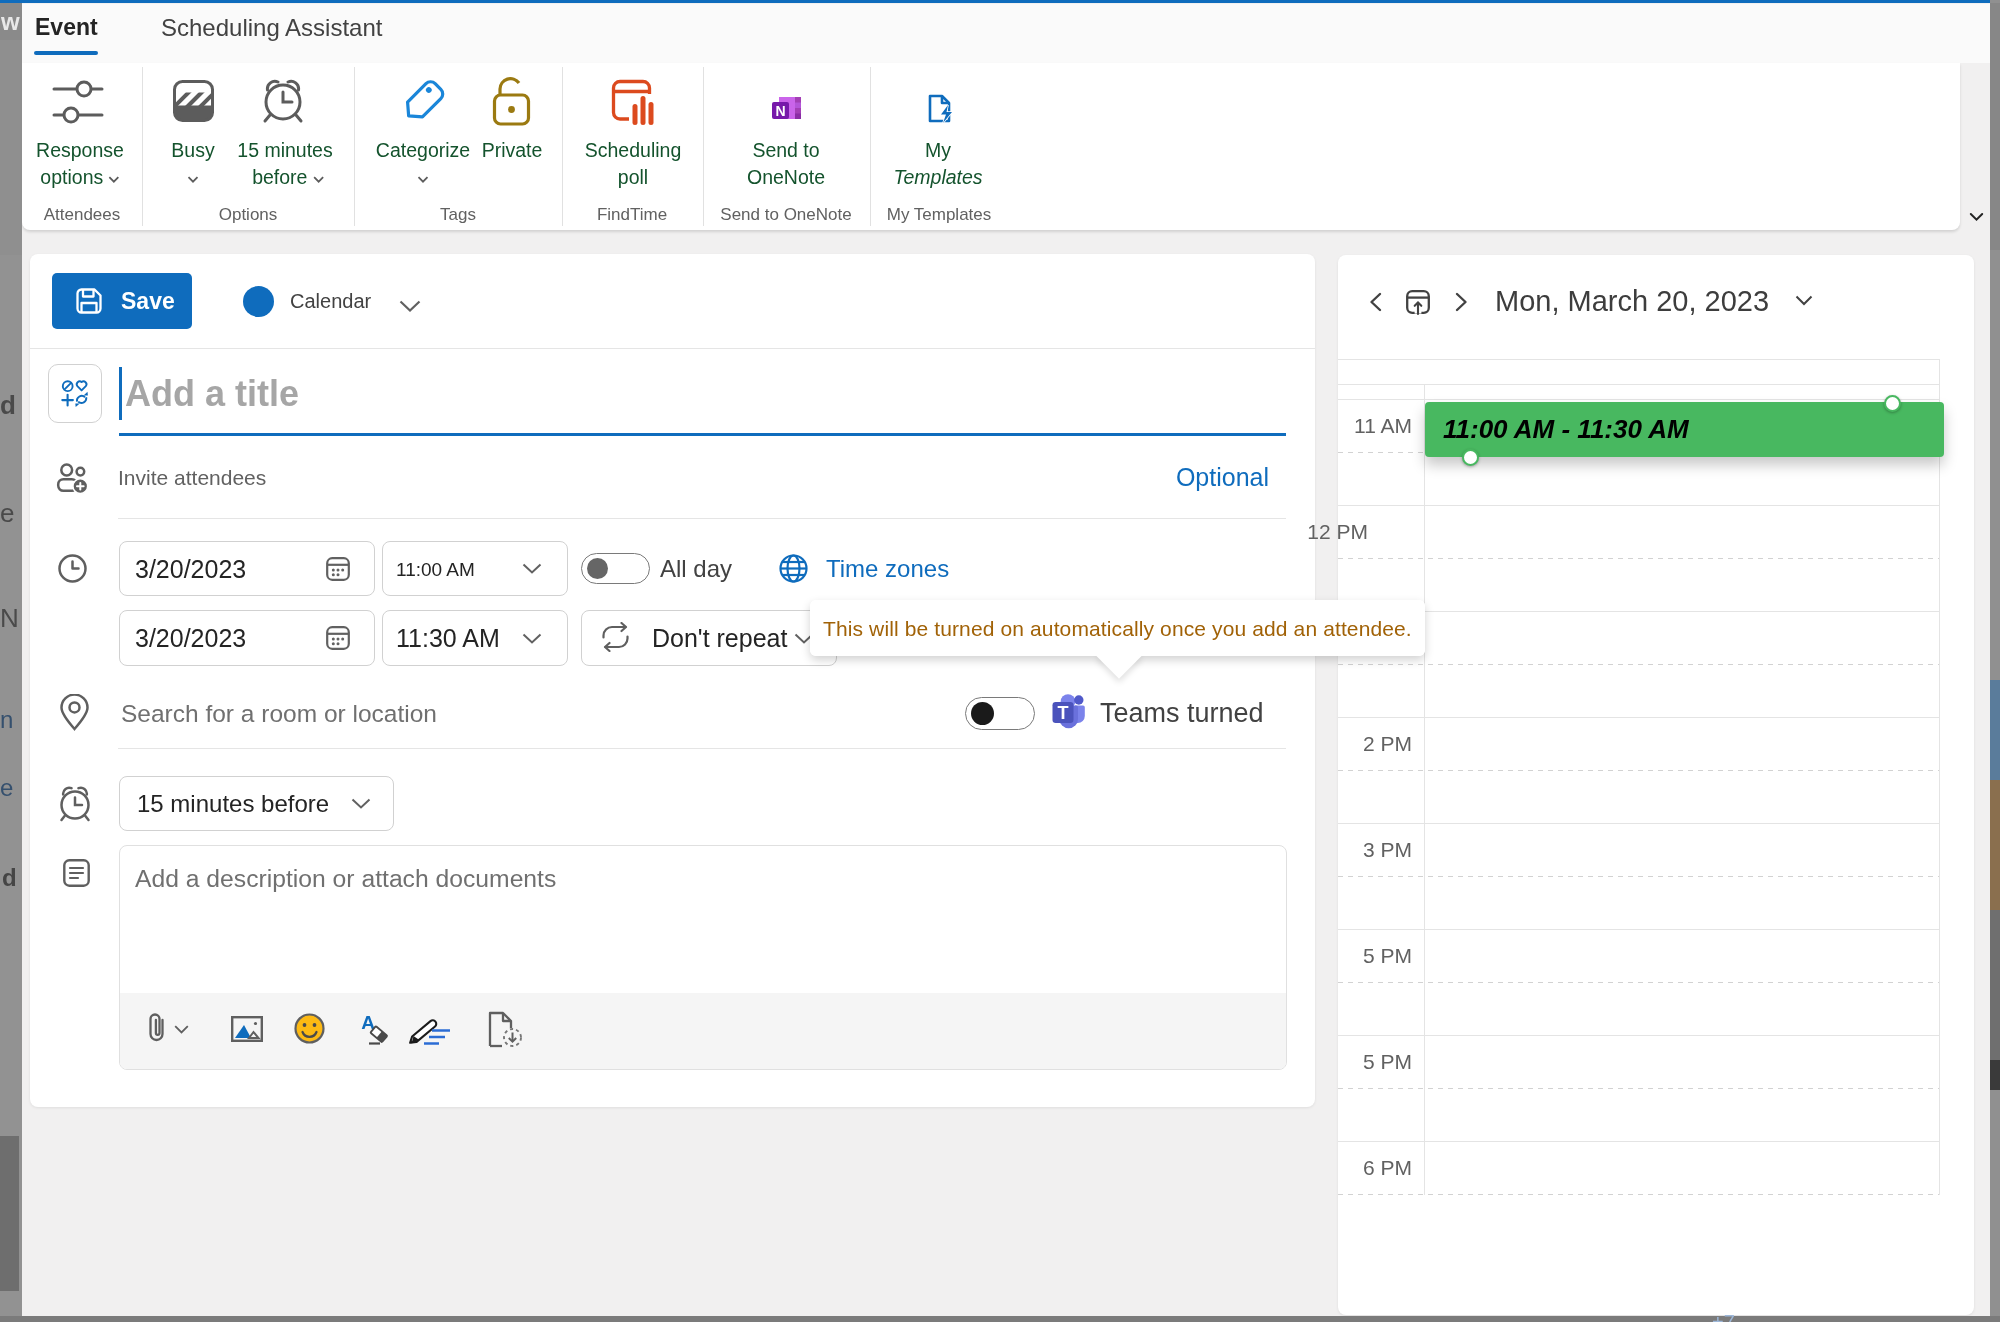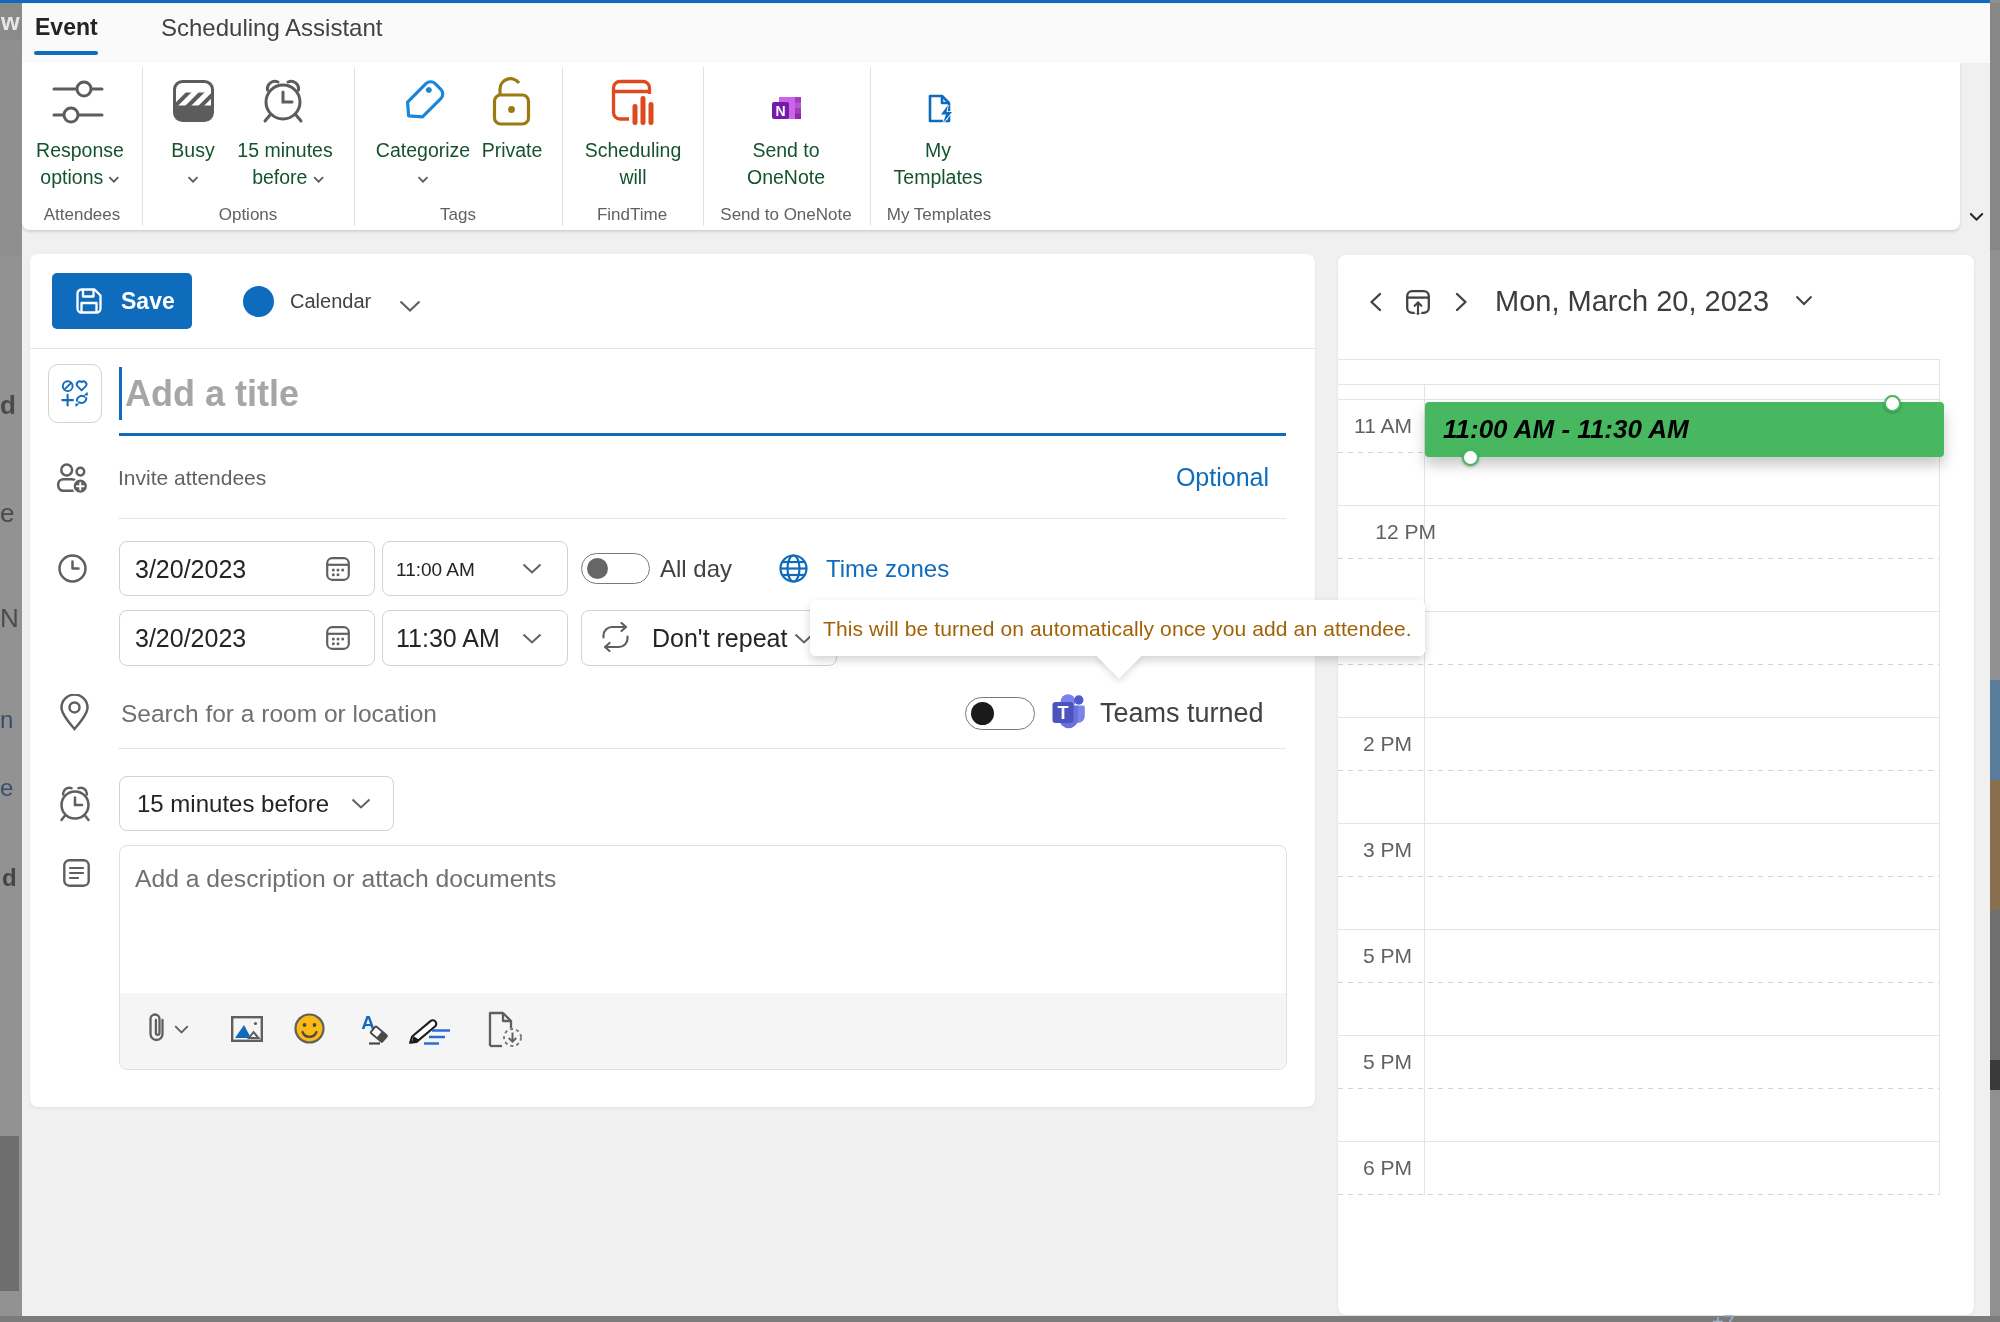--- a/index.html
+++ b/index.html
@@ -131,27 +131,27 @@
       <path d="M1 1.2 L5.5 5.7 L10 1.2" fill="none" stroke="#5c5c5c" stroke-width="1.8"></path>
     </svg></div>
 <div class="rbl" style="left:248px;top:206px;">Options</div>
 <div class="rbt" style="left:423px;top:141px;">Categorize</div>
 <div class="rbt" style="left:423px;top:168px;"><svg class="chev" width="11" height="7" viewBox="0 0 11 7">
       <path d="M1 1.2 L5.5 5.7 L10 1.2" fill="none" stroke="#5c5c5c" stroke-width="1.8"></path>
     </svg></div>
 <div class="rbt" style="left:512px;top:141px;">Private</div>
 <div class="rbl" style="left:458px;top:206px;">Tags</div>
 <div class="rbt" style="left:633px;top:141px;">Scheduling</div>
-<div class="rbt" style="left:633px;top:168px;">will</div>
+<div class="rbt" style="left:633px;top:168px;">poll</div>
 <div class="rbl" style="left:632px;top:206px;">FindTime</div>
 <div class="rbt" style="left:786px;top:141px;text-align:center;">Send to</div>
 <div class="rbt" style="left:786px;top:168px;">OneNote</div>
 <div class="rbl" style="left:786px;top:206px;">Send to OneNote</div>
 <div class="rbt" style="left:938px;top:141px;">My</div>
-<div class="rbt" style="left:938px;top:168px;">Templates</div>
+<div class="rbt" style="left:938px;top:168px;font-style:italic;">Templates</div>
 <div class="rbl" style="left:939px;top:206px;">My Templates</div>
 
 <svg class="abs" style="left:1969px;top:212px;" width="15" height="11" viewBox="0 0 15 11">
     <path d="M1.8 2 L7.5 7.7 L13.2 2" fill="none" stroke="#242424" stroke-width="2" stroke-linecap="round"></path>
   </svg>
 
 <div class="card" style="left:30px;top:254px;width:1285px;height:853px;box-shadow:0 1px 3px rgba(0,0,0,.08);"></div>
 
 <div class="abs" style="left:52px;top:273px;width:140px;height:56px;background:#0f6cbd;border-radius:5px;"></div>
 <svg class="abs" style="left:75px;top:287px;" width="28" height="28" viewBox="0 0 28 28">
@@ -417,21 +417,21 @@
 <div class="gld" style="top:558px;"></div>
 <div class="gld" style="top:664px;"></div>
 <div class="gld" style="top:770px;"></div>
 <div class="gld" style="top:876px;"></div>
 <div class="gld" style="top:982px;"></div>
 <div class="gld" style="top:1088px;"></div>
 <div class="gld" style="top:1194px;"></div>
 <div class="abs" style="left:1424px;top:384px;width:1.4px;height:811px;background:#e4e4e4;"></div>
 <div class="abs" style="left:1939px;top:359px;width:1.4px;height:836px;background:#e4e4e4;"></div>
 <div class="hlabel" style="left:1412px;top:415px;">11 AM</div>
-<div class="hlabel" style="left:1436px;top:521px;">12 PM</div>
+<div class="hlabel" style="left:1368px;top:521px;">12 PM</div>
 <div class="hlabel" style="left:1412px;top:627px;">1 PM</div>
 <div class="hlabel" style="left:1412px;top:733px;">2 PM</div>
 <div class="hlabel" style="left:1412px;top:839px;">3 PM</div>
 <div class="hlabel" style="left:1412px;top:945px;">5 PM</div>
 <div class="hlabel" style="left:1412px;top:1051px;">5 PM</div>
 <div class="hlabel" style="left:1412px;top:1157px;">6 PM</div>
 
 <div class="abs" style="left:1425px;top:402px;width:519px;height:55px;background:#48b860;border-radius:4px;box-shadow:0 8px 14px rgba(0,0,0,.22);"></div>
 <div class="txt" style="left:1443px;top:416px;font-size:26px;line-height:26px;font-weight:bold;color:#000;font-style:italic;">11:00 AM - 11:30 AM</div>
 <div class="abs" style="left:1884px;top:395px;width:17px;height:17px;border-radius:50%;background:#fff;border:2.5px solid #48b860;box-sizing:border-box;box-shadow:0 1px 3px rgba(0,0,0,.3);"></div>

